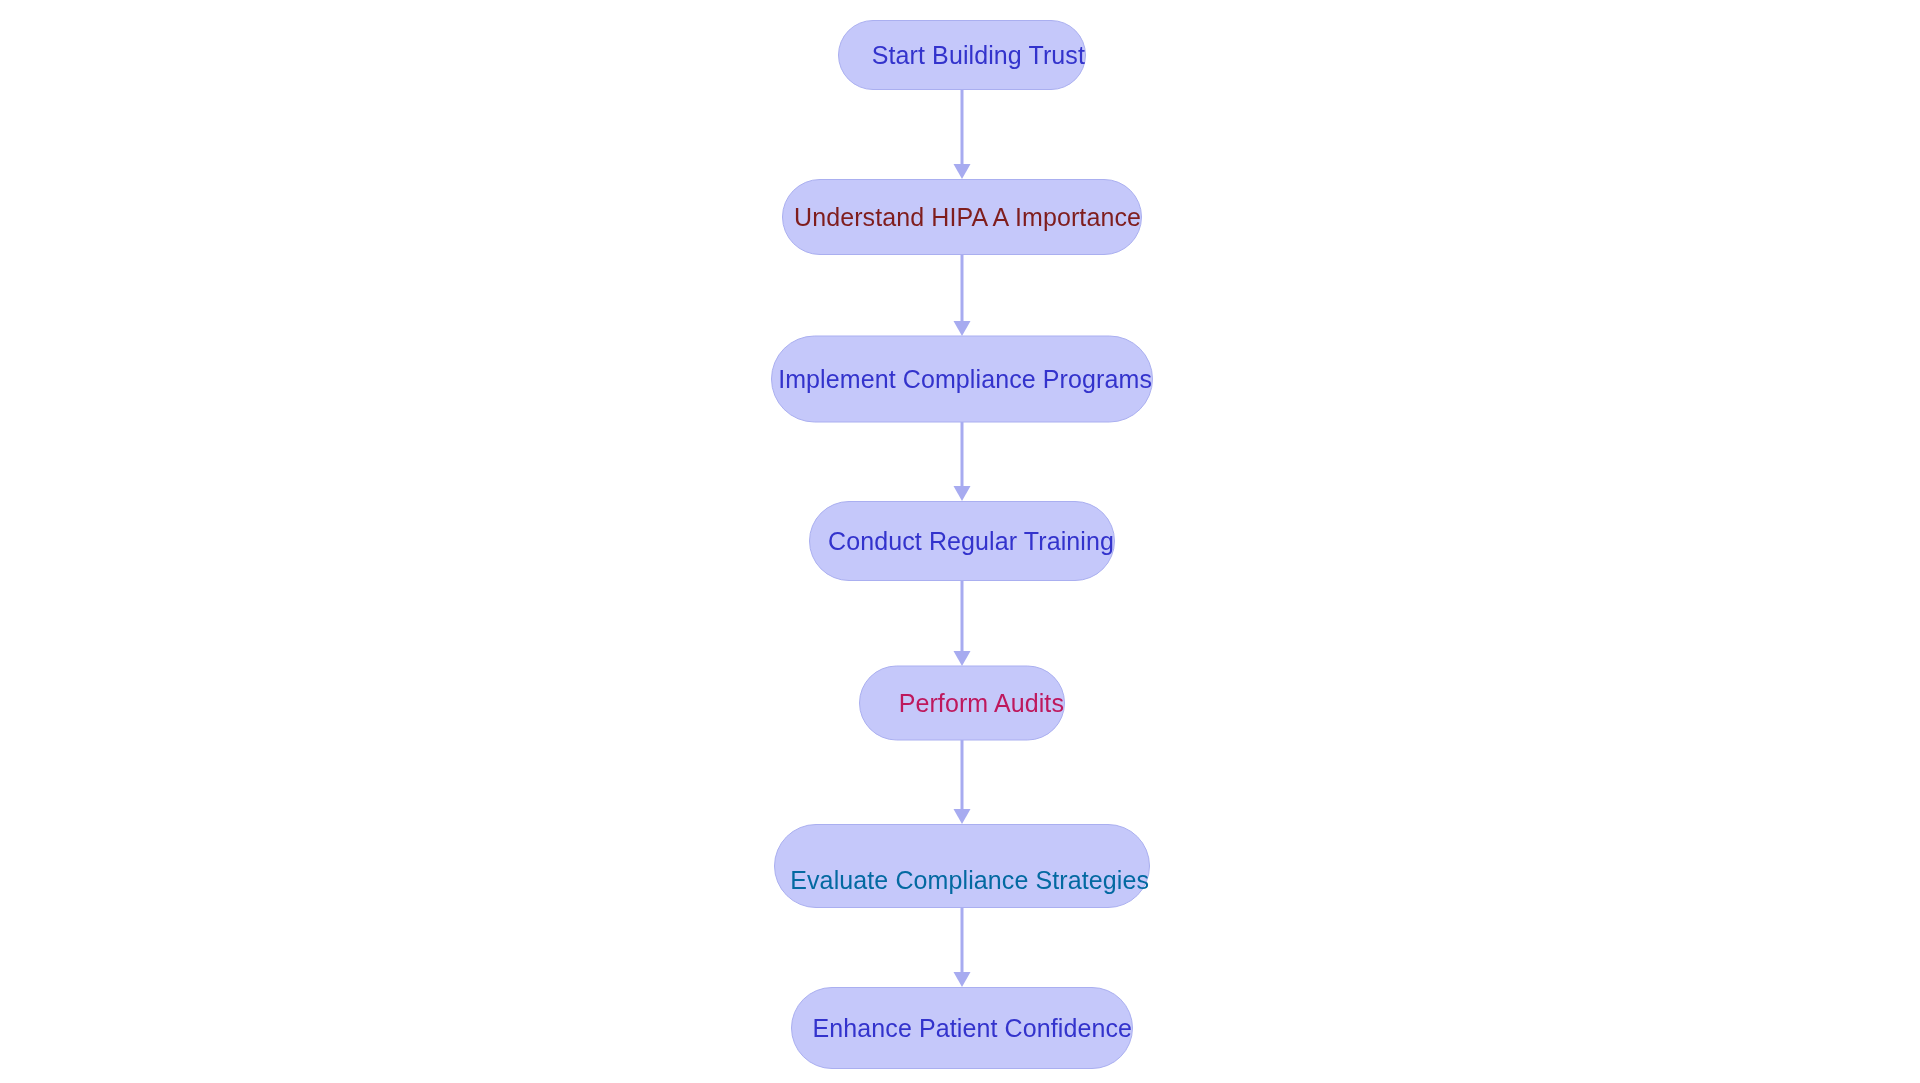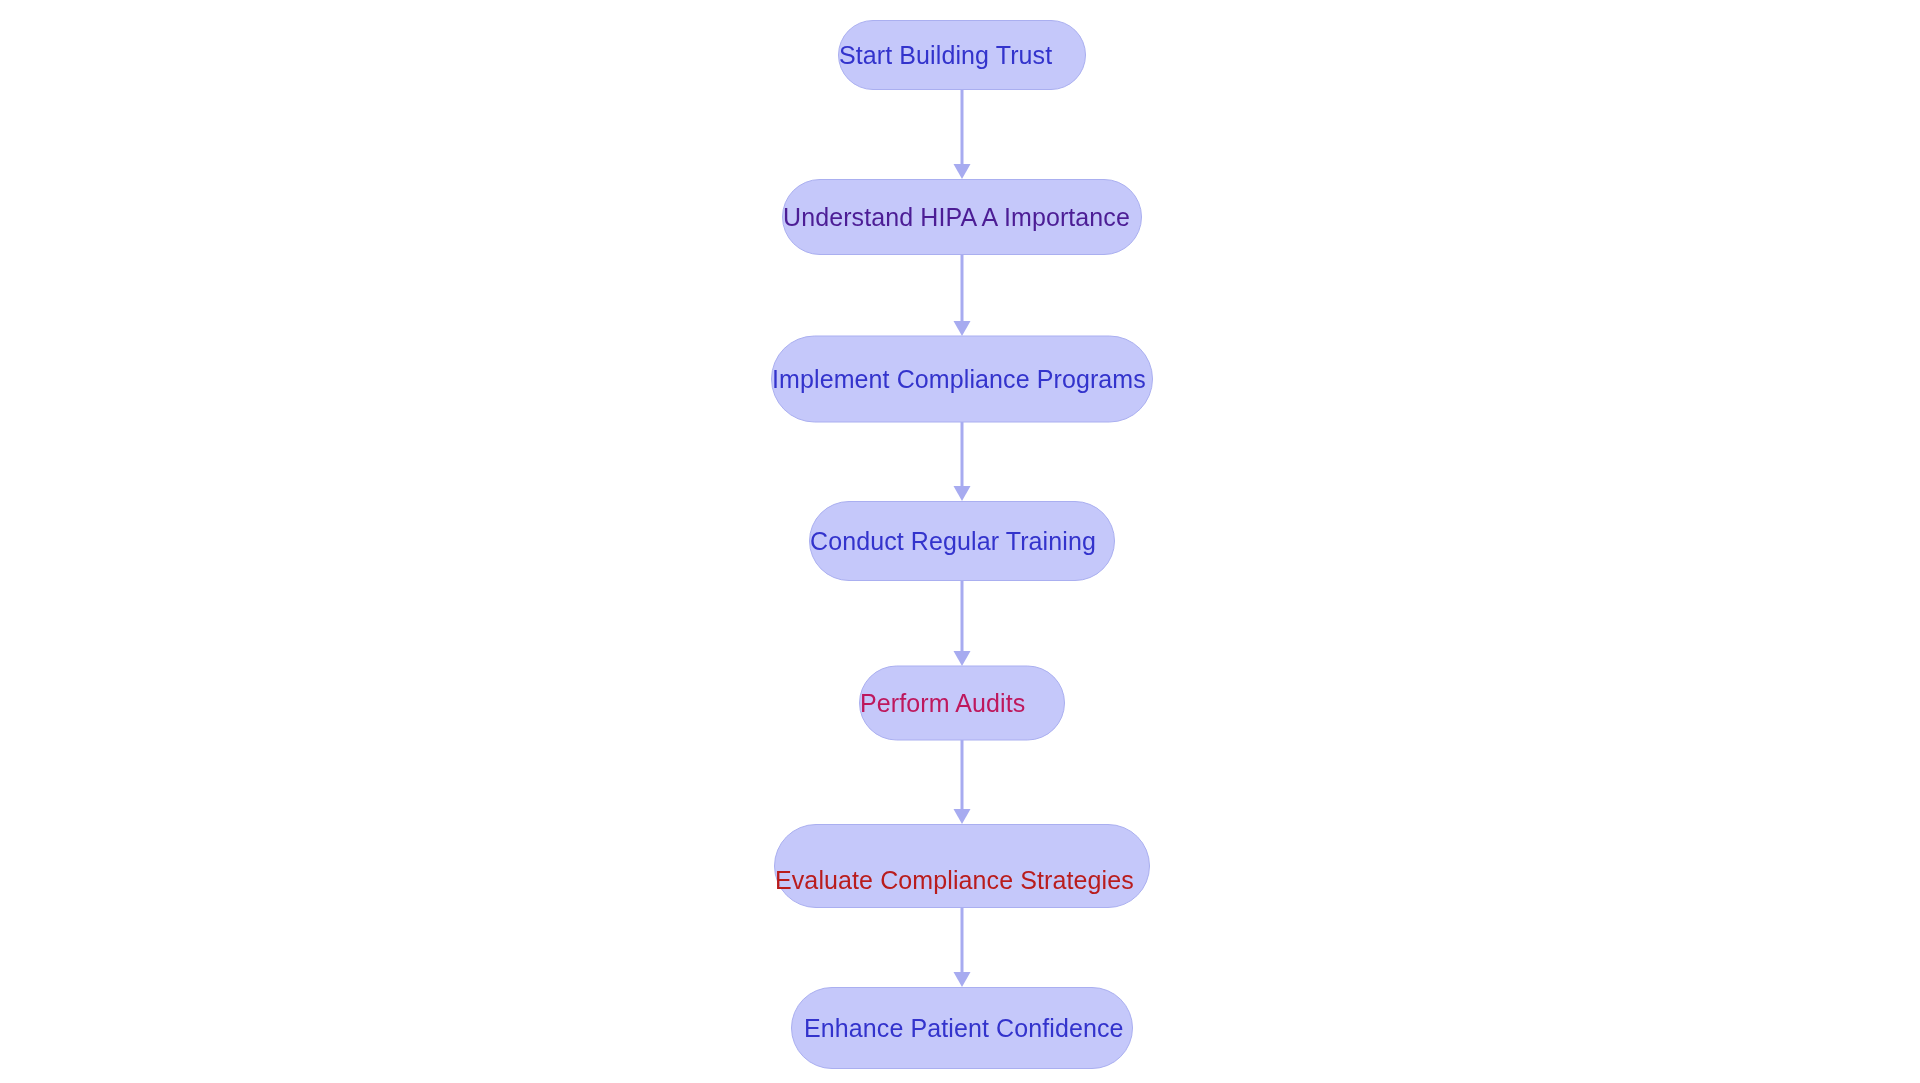--- a/index.html
+++ b/index.html
@@ -39,21 +39,21 @@
     top: 0;
     width: 1920px;
     height: 1083px;
   }
 
   .flow-node {
     position: absolute;
     box-sizing: border-box;
     display: flex;
     align-items: center;
-    justify-content: flex-start;
+    justify-content: flex-end;
     background: #c5c8fa;
     border: 1.4px solid #aaaff0;
     border-radius: 999px;
     transform: translate(-50%, -50%);
     cursor: default;
   }
 
   .flow-node-label {
     color: #3333cc;
     font-family: "Liberation Sans", "DejaVu Sans", sans-serif;
@@ -96,32 +96,32 @@
         <line x1="962" y1="908" x2="962" y2="974" stroke="#a7abf0" stroke-width="3" stroke-linecap="butt"></line>
         <polygon points="953.5,972 970.5,972 962,987" fill="#a7abf0"></polygon>
       </g>
     </svg>
 
   <div id="node-layer">
       <div class="flow-node" style="left: 962px; top: 55px; width: 248px; height: 70px; background: rgb(197, 200, 250); border-color: rgb(170, 175, 240);">
         <span class="flow-node-label" style="color: rgb(51, 51, 204);">Start Building Trust</span>
       </div>
       <div class="flow-node" style="left: 962px; top: 217px; width: 360px; height: 76px; background: rgb(197, 200, 250); border-color: rgb(170, 175, 240);">
-        <span class="flow-node-label" style="color: #4c1d95;">Understand HIPA A Importance</span>
+        <span class="flow-node-label" style="color: #7f1d1d;">Understand HIPA A Importance</span>
       </div>
       <div class="flow-node" style="left: 962px; top: 541px; width: 306px; height: 80px; background: rgb(197, 200, 250); border-color: rgb(170, 175, 240);">
         <span class="flow-node-label" style="color: rgb(51, 51, 204);">Conduct Regular Training</span>
       </div>
       <div class="flow-node" style="left: 962px; top: 379px; width: 382px; height: 87px; background: rgb(197, 200, 250); border-color: rgb(170, 175, 240);">
         <span class="flow-node-label" style="color: rgb(51, 51, 204);">Implement Compliance Programs</span>
       </div>
       <div class="flow-node" style="left: 962px; top: 703px; width: 206px; height: 75px; background: rgb(197, 200, 250); border-color: rgb(170, 175, 240);">
         <span class="flow-node-label" style="color: #be185d;">Perform Audits</span>
       </div>
       <div class="flow-node" style="left: 962px; top: 866px; width: 376px; height: 84px; background: rgb(197, 200, 250); border-color: rgb(170, 175, 240);">
-        <span class="flow-node-label" style="color: #b91c1c; margin-top: 29px;">Evaluate Compliance Strategies</span>
+        <span class="flow-node-label" style="color: #0369a1; margin-top: 29px;">Evaluate Compliance Strategies</span>
       </div>
       <div class="flow-node" style="left: 962px; top: 1028px; width: 342px; height: 82px; background: rgb(197, 200, 250); border-color: rgb(170, 175, 240);">
         <span class="flow-node-label" style="color: rgb(51, 51, 204); margin-left: 12px;">Enhance Patient Confidence</span>
       </div>
     </div>
 
 </div>
 
 </body></html>

